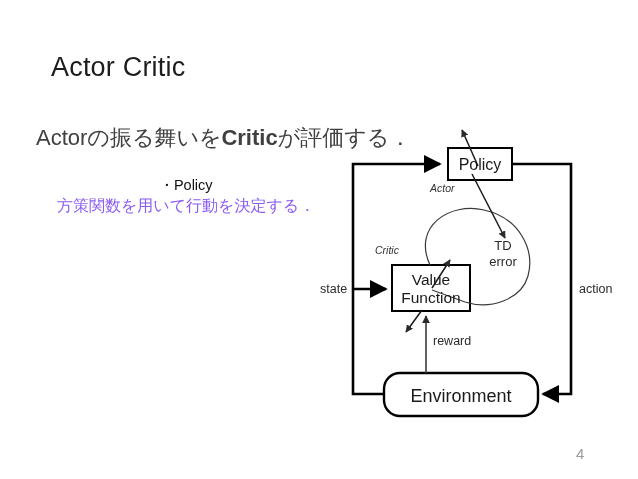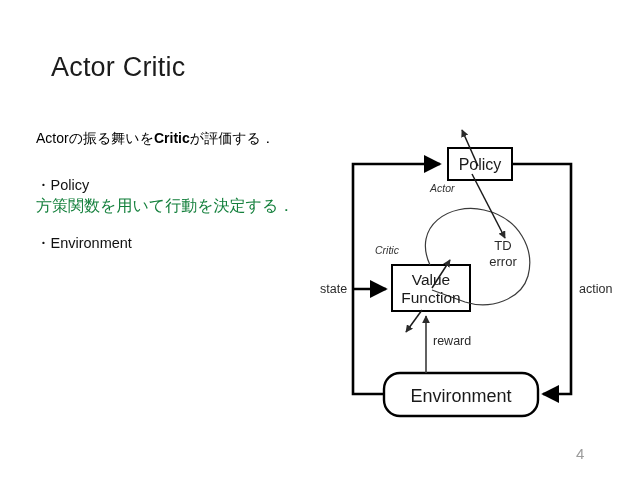--- a/index.html
+++ b/index.html
@@ -32,40 +32,41 @@
     color: #1c1c1c;
     white-space: nowrap;
   }
   #body-text {
     position: absolute;
     left: 36px;
     top: 127px;
     width: 300px;
   }
   .lead-line {
-    font-size: 14px;
+    font-size: 22px;
     line-height: 22px;
-    color: #000000;
+    color: #404040;
     white-space: nowrap;
     margin-bottom: 26px;
   }
   .lead-line b { font-weight: 700; }
   .bullet-block {
     margin-bottom: 17px;
+    text-align: center;
   }
   .bullet-head {
     font-size: 14.5px;
     line-height: 20px;
     color: #111111;
     white-space: nowrap;
   }
   .bullet-body {
     font-size: 16px;
     line-height: 21px;
-    color: #15803d;
+    color: #8b5cf6;
     white-space: nowrap;
   }
   #page-number {
     position: absolute;
     left: 576px;
     top: 445px;
     font-size: 15px;
     color: #9b9b9b;
   }
   #diagram {
@@ -90,21 +91,20 @@
       <span>Actor</span><span>の振る舞いを</span><b>Critic</b><span>が評価する．</span>
     </div>
 
     <div class="bullet-block">
       <div class="bullet-head">・Policy</div>
       <div class="bullet-body">方策関数を用いて行動を決定する．</div>
     </div>
 
 
     <div class="bullet-block">
-      <div class="bullet-head">・Environment</div>
     </div>
 
   </div>
 
   <div id="page-number">4</div>
 
   <div id="diagram">
     <svg width="338" height="320" viewBox="0 0 338 320" xmlns="http://www.w3.org/2000/svg">
       <defs>
         <marker id="arrowBold" viewBox="0 0 10 10" refX="9" refY="5" markerWidth="7" markerHeight="7" orient="auto-start-reverse">

